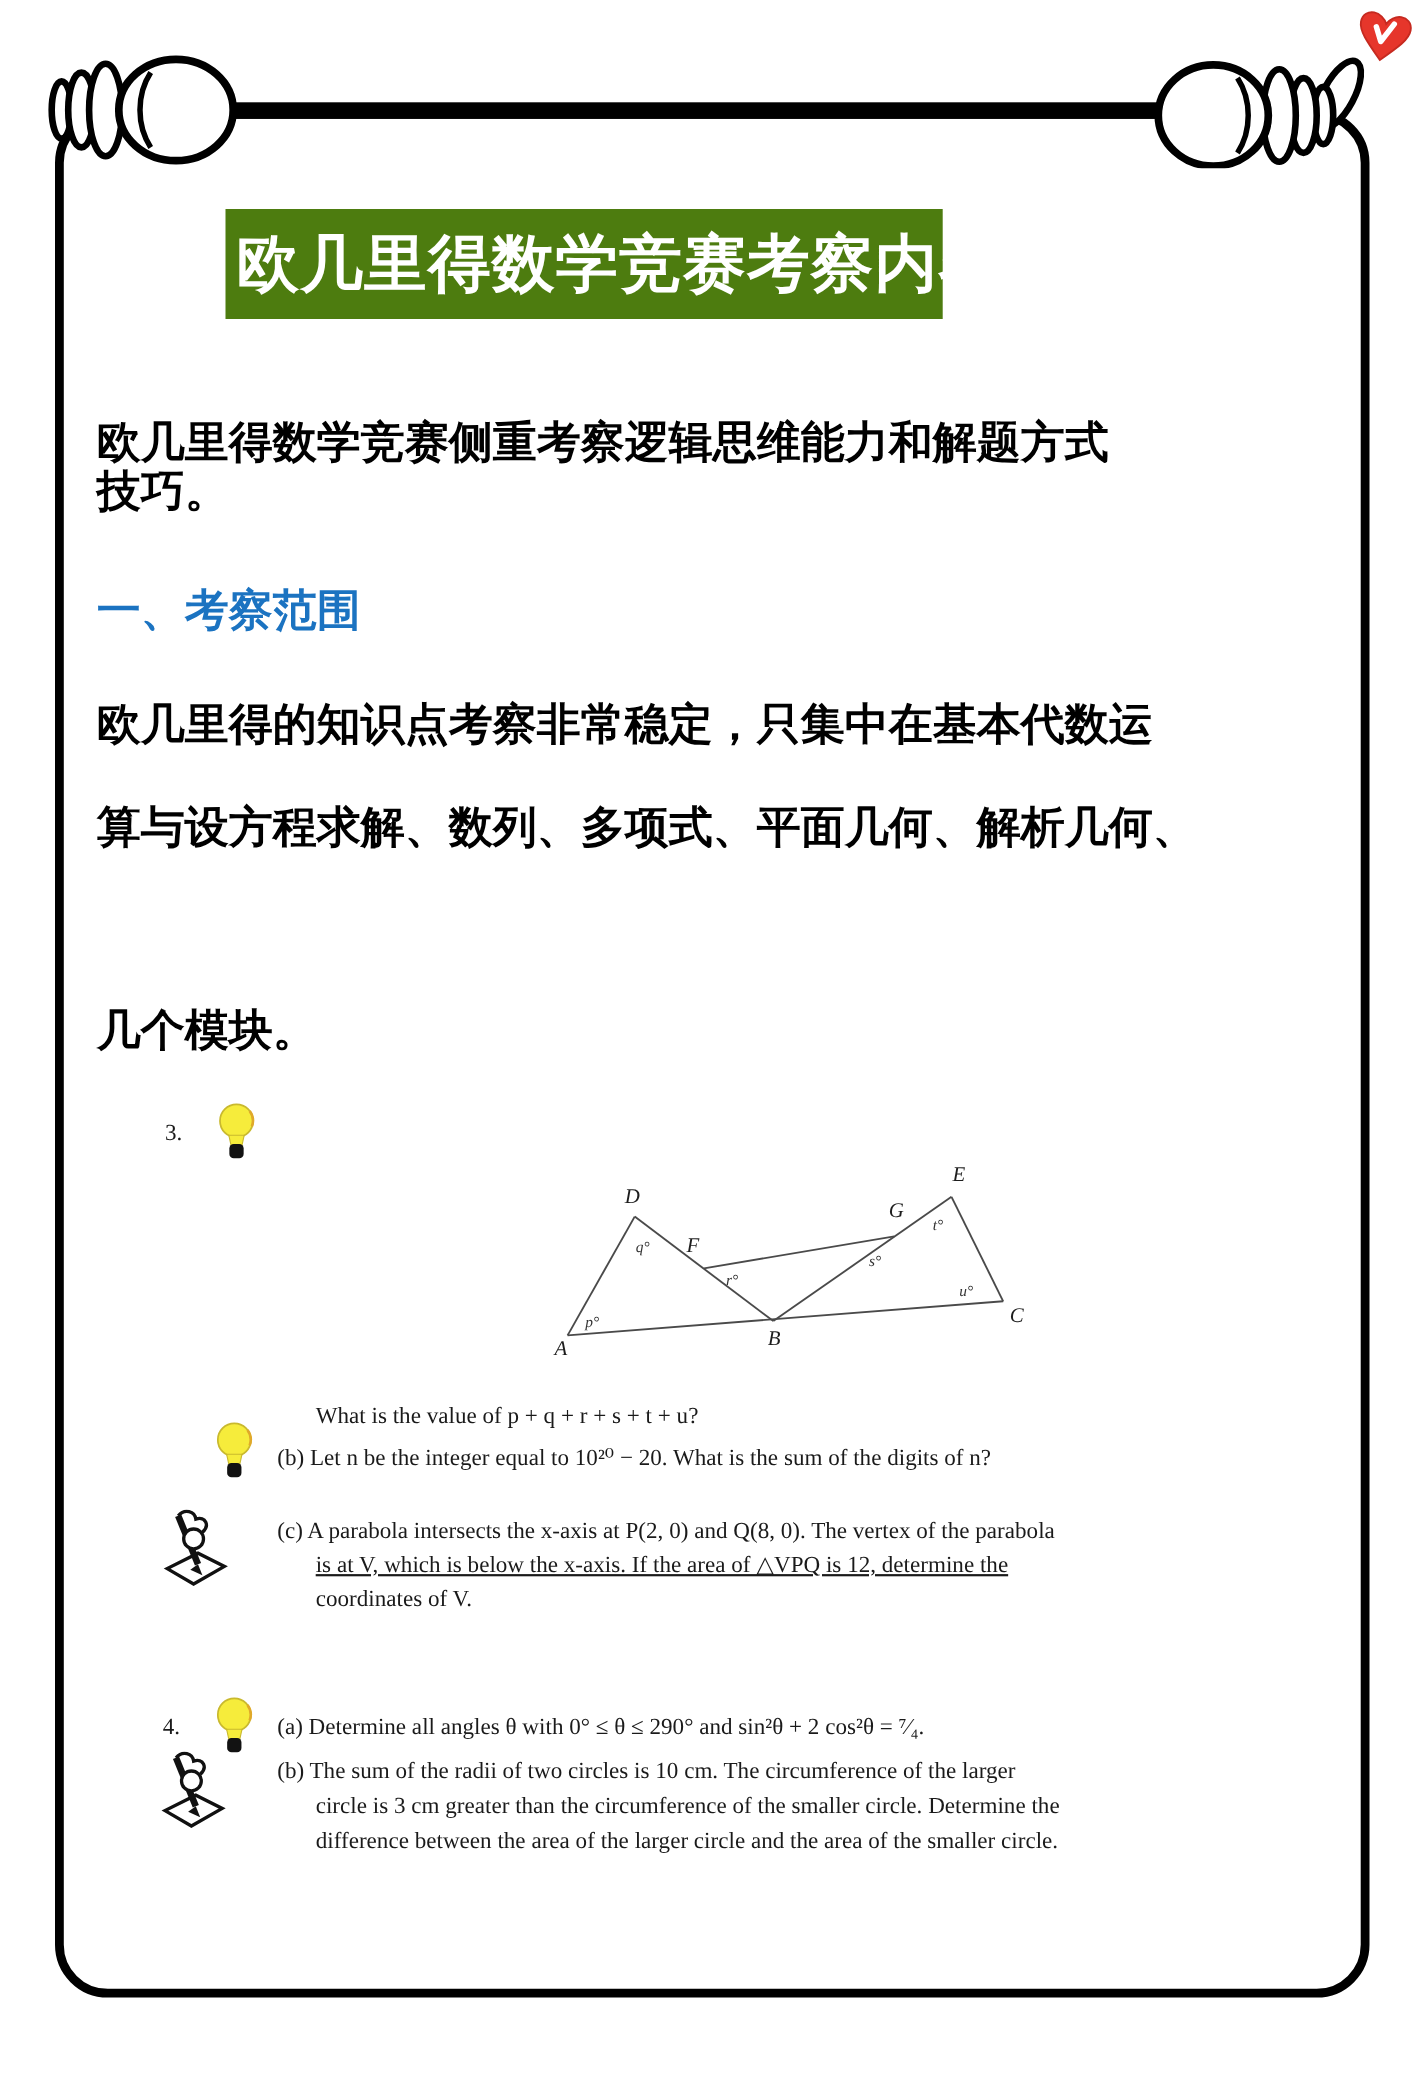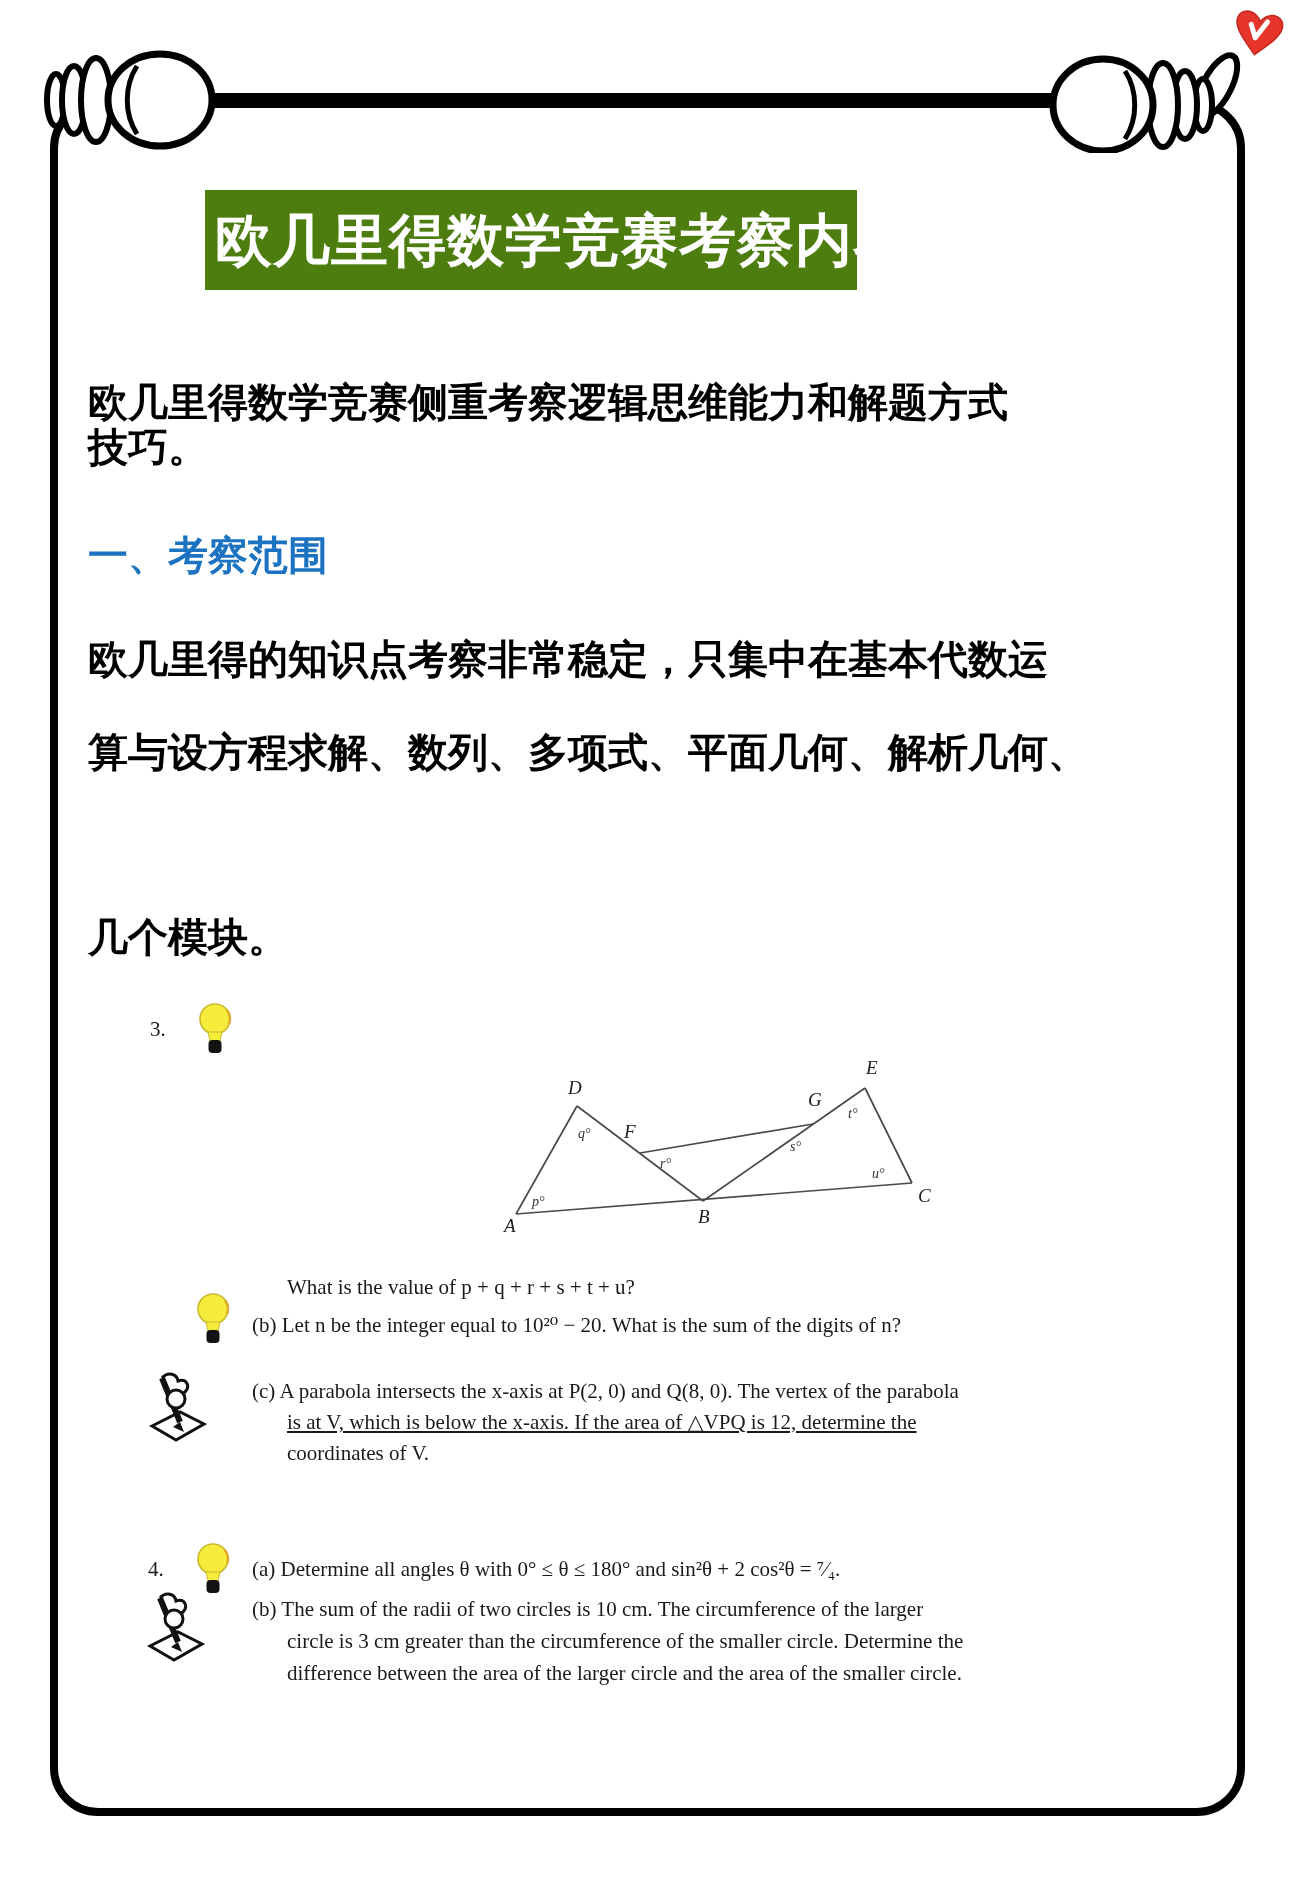--- a/index.html
+++ b/index.html
@@ -139,21 +139,21 @@
 
   <div class="math pnum" style="left:148px; top:1556px;">4.</div>
 
   <svg class="icon" style="left:196px; top:1542px;" width="34" height="52" viewBox="0 0 34 52">
     <circle cx="17" cy="17" r="15" fill="#f6ec3b" stroke="#c9b92e" stroke-width="1.6"></circle>
     <path d="M29,8 A15 15 0 0 1 31,22" fill="none" stroke="#e0a92a" stroke-width="2.4"></path>
     <path d="M10,30 L12,39 L22,39 L24,30 Z" fill="#f6ec3b" stroke="#c9b92e" stroke-width="1"></path>
     <rect x="10.5" y="38" width="13" height="13" rx="4" fill="#121212"></rect>
   </svg>
 
-  <div class="math" style="left:252px; top:1556px;">(a) Determine all angles θ with 0° ≤ θ ≤ 180° and sin²θ + 2 cos²θ = ⁷⁄₄.</div>
+  <div class="math" style="left:252px; top:1556px;">(a) Determine all angles θ with 0° ≤ θ ≤ 290° and sin²θ + 2 cos²θ = ⁷⁄₄.</div>
 
   <svg class="icon" style="left:144px; top:1592px;" width="64" height="76" viewBox="0 0 64 76">
     <path d="M6,54 L30,68 L58,52 L34,40 Z" fill="#fff" stroke="#111" stroke-width="3"></path>
     <path d="M16,6 L34,50" fill="none" stroke="#111" stroke-width="6"></path>
     <path d="M34,50 L38,60 L27,55 Z" fill="#111"></path>
     <path d="M16,6 C22,-1 31,2 32,9 C41,6 45,15 38,21" fill="none" stroke="#111" stroke-width="3"></path>
     <circle cx="30" cy="27" r="9" fill="#fff" stroke="#111" stroke-width="3"></circle>
   </svg>
 
   <div class="math" style="left:252px; top:1596px;">(b) The sum of the radii of two circles is 10 cm.  The circumference of the larger</div>

